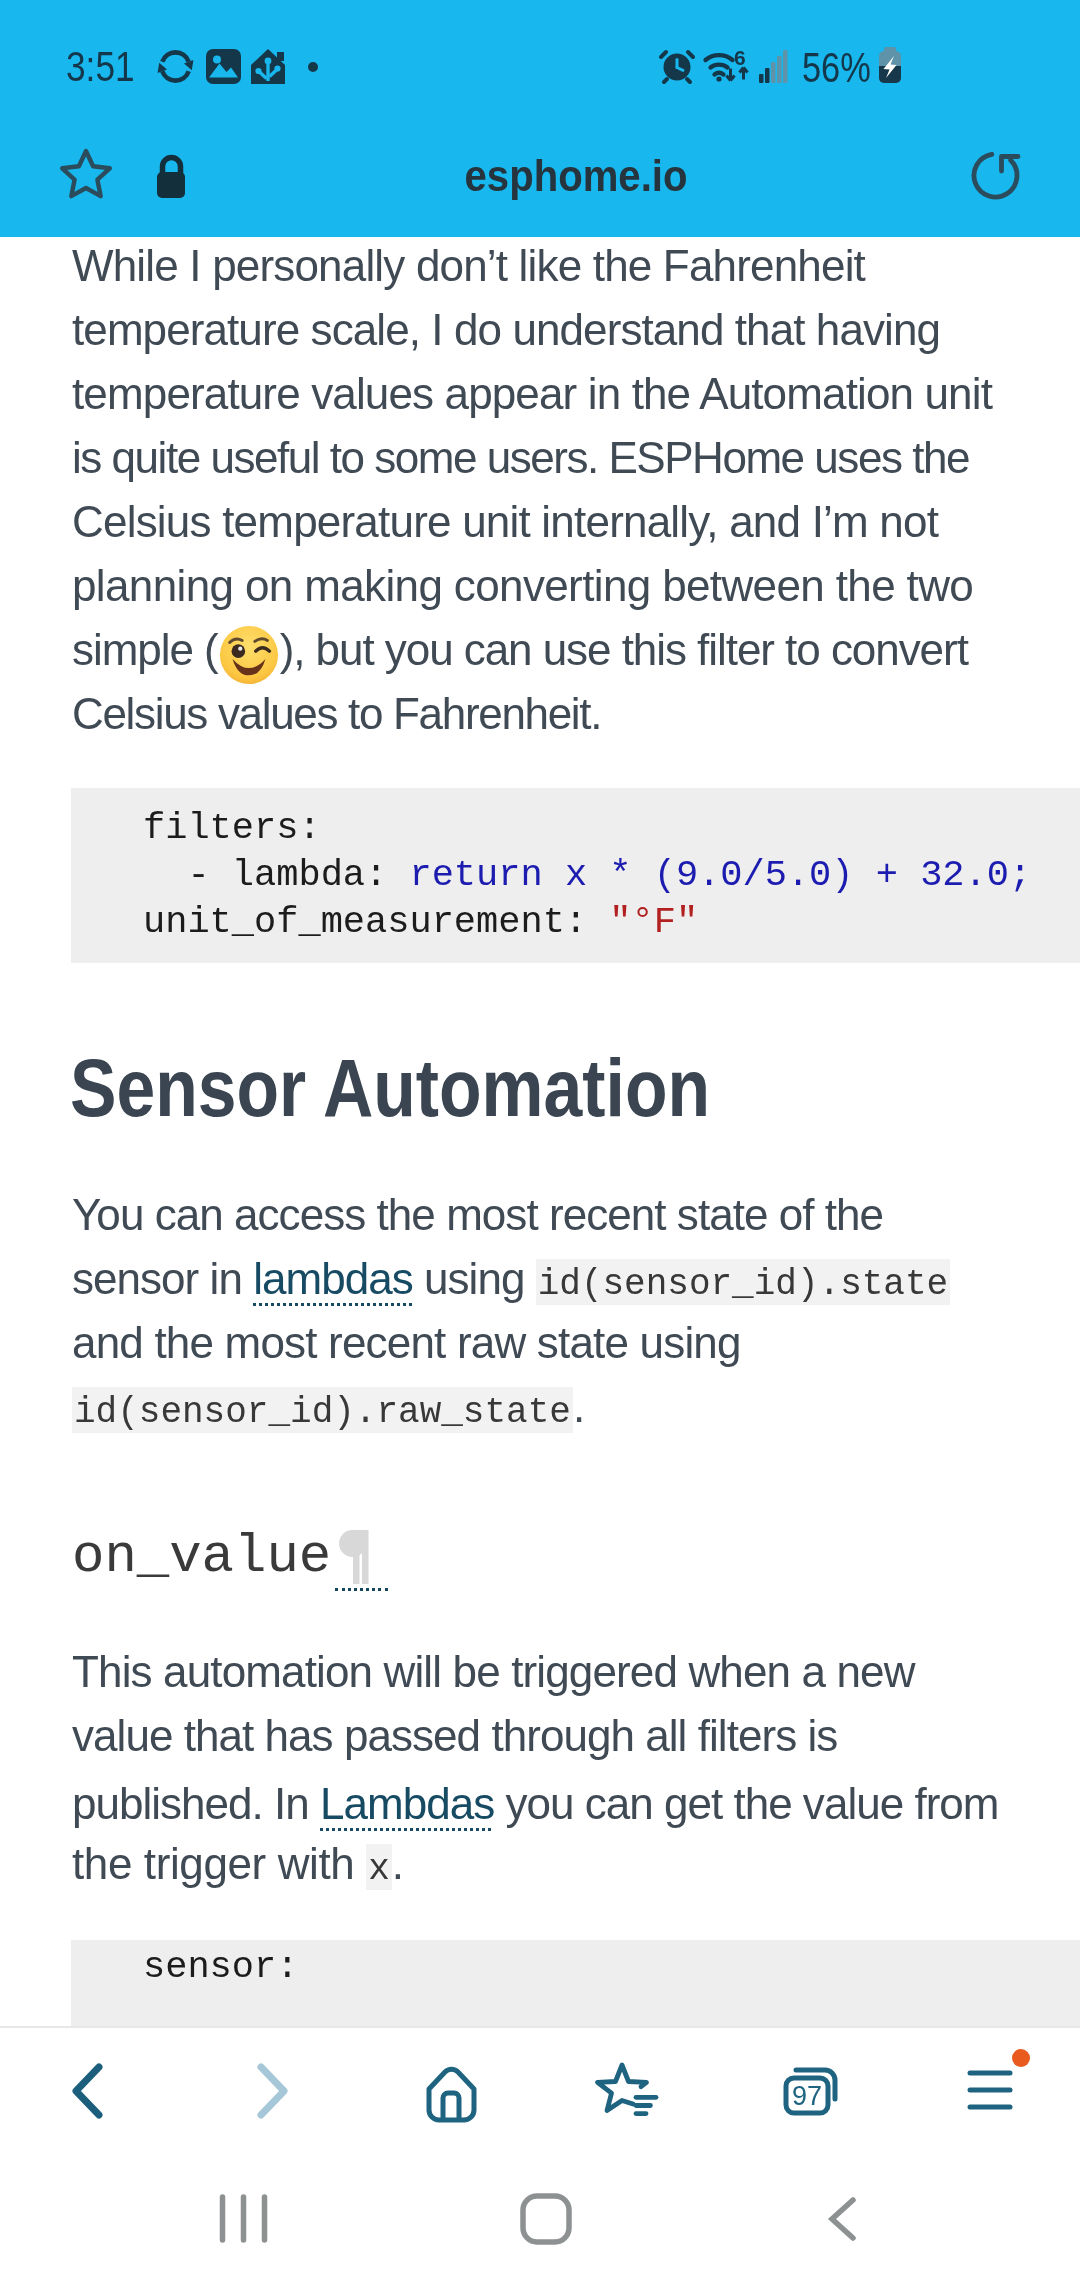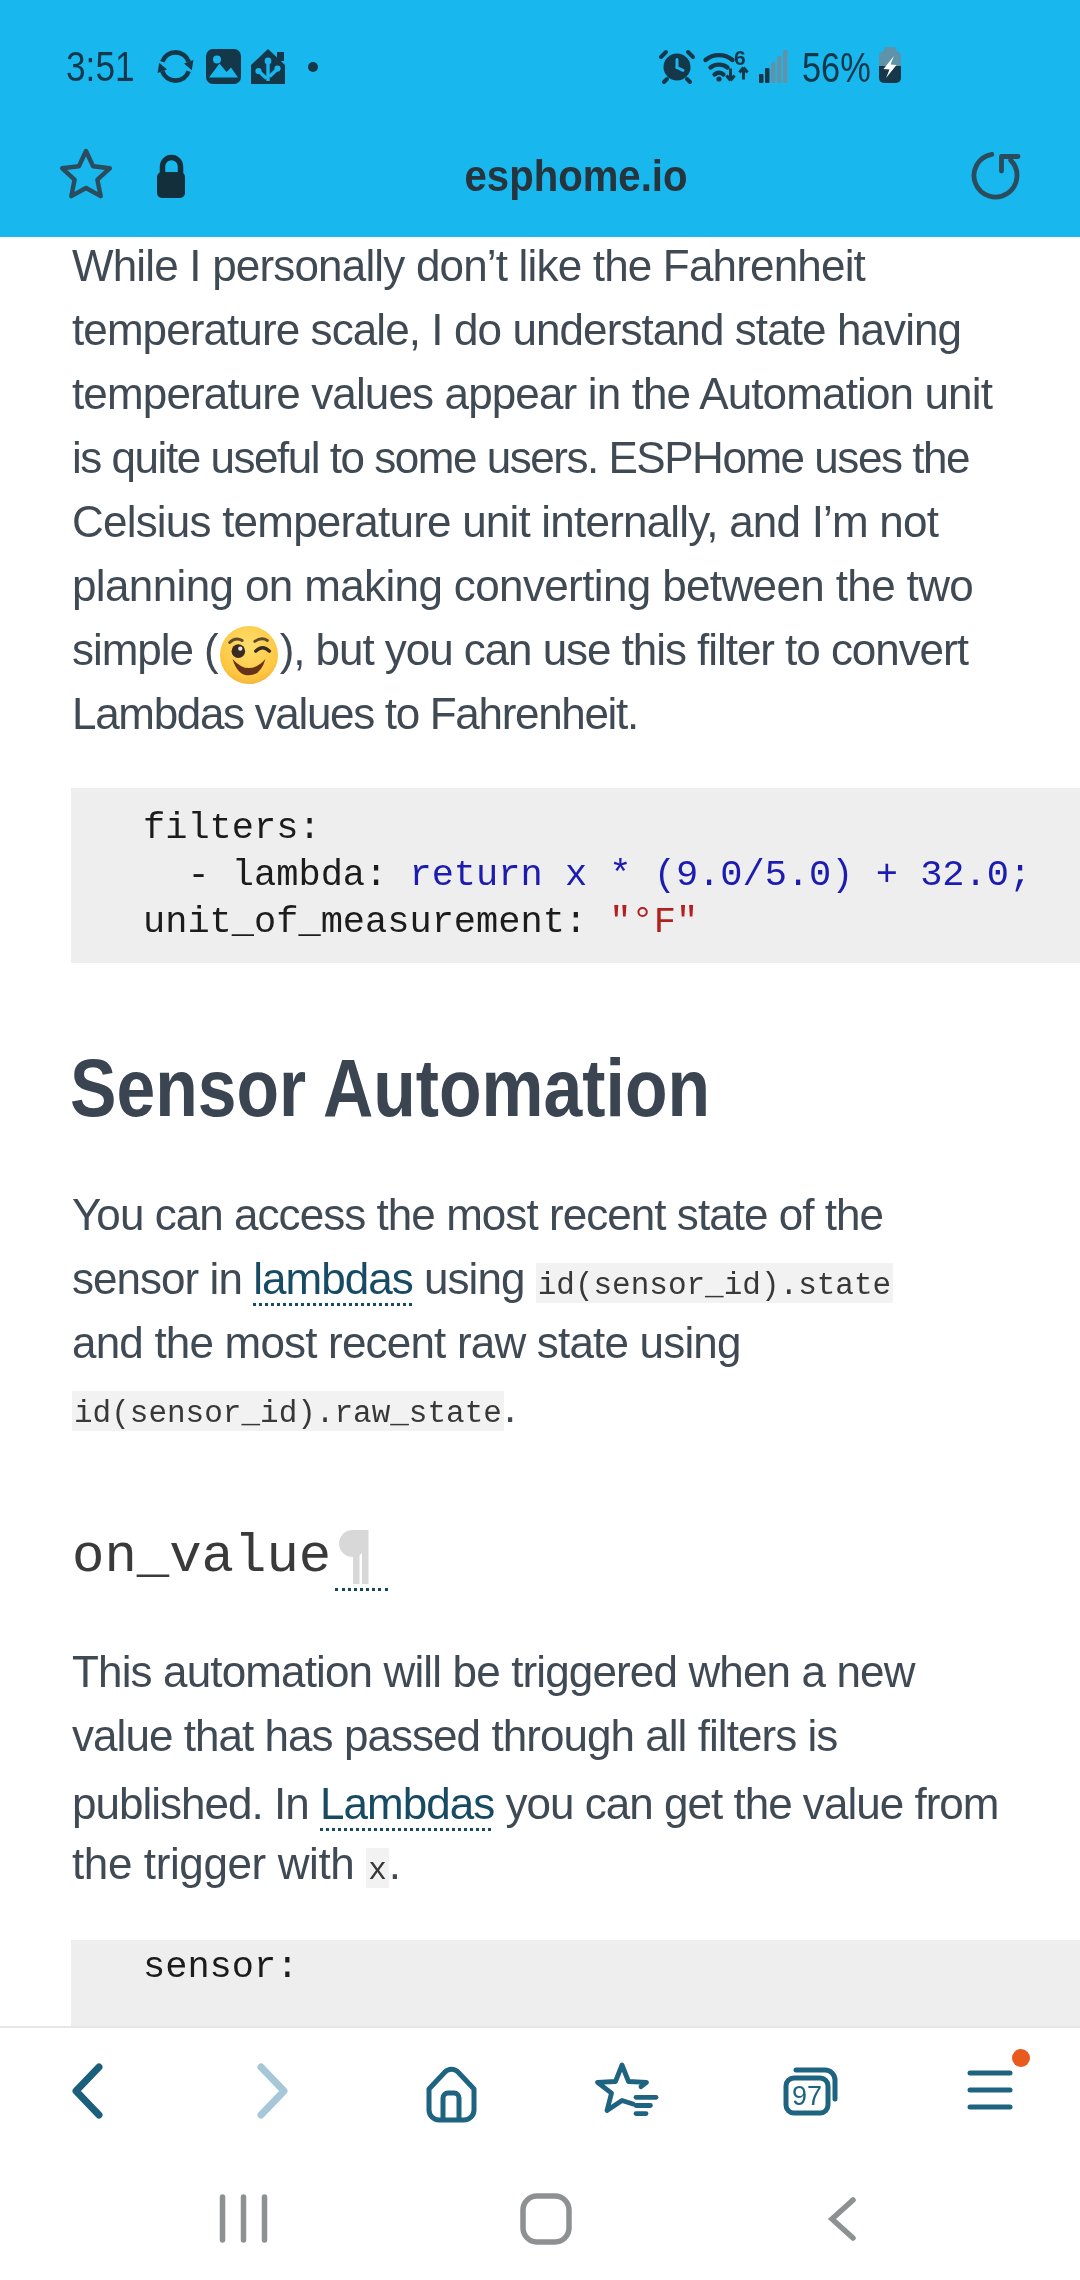--- a/index.html
+++ b/index.html
@@ -3,21 +3,21 @@
 <meta charset="utf-8">
 <style>
   html,body{margin:0;padding:0;}
   body{width:1080px;height:2280px;position:relative;background:#ffffff;
        font-family:"Liberation Sans",sans-serif;overflow:hidden;}
   .abs{position:absolute;}
   #chrome{position:absolute;left:0;top:0;width:1080px;height:237px;background:#18b7ee;}
   .t{position:absolute;left:72px;white-space:nowrap;font-size:44px;line-height:64px;height:64px;color:#404a54;}
   .mono{font-family:"Liberation Mono",monospace;text-align:right;}
   .lk{color:#174a63;text-decoration:underline dotted 3px;text-underline-offset:9px;margin-top:44px;}
-  .ic{font-family:"Liberation Mono",monospace;font-size:31px;background:#f2f2f2;color:#383838;padding:5px 2px 0px 2px;letter-spacing:0;}
+  .ic{font-family:"Liberation Mono",monospace;font-size:36px;background:#f2f2f2;color:#383838;padding:5px 2px 0px 2px;letter-spacing:0;}
   .cb{position:absolute;left:71px;width:1046px;background:#eeeeee;overflow:hidden;}
   .cl{position:absolute;left:72px;white-space:pre;font-family:"Liberation Mono",monospace;font-size:37px;line-height:47px;height:47px;color:#1c1c1c;}
   .kb{color:#1c1cb0;}
   .sr{color:#b22020;}
   svg{position:absolute;left:0;top:0;overflow:visible;}
 </style>
 </head>
 <body>
 
 <div id="chrome"></div>
@@ -97,42 +97,42 @@
   <rect x="157" y="172" width="28" height="26" rx="5" fill="#142f3c"></rect>
 
   <text text-anchor="middle" font-family="Liberation Sans" font-size="44" font-weight="bold" fill="#26343e" transform="translate(576,191) scale(0.912,1)">esphome.io</text>
 
   <path d="M991.8 154.3 A21.5 21.5 0 1 0 1010.7 160.3" stroke="#2a4c5c" stroke-width="4.8" fill="none" stroke-linecap="round"></path>
   <path d="M1001.5 171 V156.5 H1018" stroke="#2a4c5c" stroke-width="4.8" fill="none" stroke-linecap="round" stroke-linejoin="round"></path>
 </svg>
 
 <div id="content">
   <div class="t" style="top:234px;letter-spacing:-0.82px">While I personally don’t like the Fahrenheit</div>
-  <div class="t" style="top:298px;letter-spacing:-0.91px">temperature scale, I do understand state having</div>
+  <div class="t" style="top:298px;letter-spacing:-0.91px">temperature scale, I do understand that having</div>
   <div class="t" style="top:362px;letter-spacing:-0.86px">temperature values appear in the Automation unit</div>
   <div class="t" style="top:426px;letter-spacing:-1.47px">is quite useful to some users. ESPHome uses the</div>
   <div class="t" style="top:490px;letter-spacing:-0.79px">Celsius temperature unit internally, and I’m not</div>
   <div class="t" style="top:554px;letter-spacing:-0.63px">planning on making converting between the two</div>
   <div class="t" style="top:618px;letter-spacing:-1.05px">simple (<svg width="62" height="62" viewBox="0 0 64 64" style="position:static;vertical-align:-21px;overflow:hidden">
       <defs>
           <radialGradient id="eg" cx="0.5" cy="0.35" r="0.75">
         <stop offset="0" stop-color="#ffdf6d"></stop>
             <stop offset="0.7" stop-color="#fcc742"></stop>
             <stop offset="1" stop-color="#f0a830"></stop>
       </radialGradient>
         </defs>
       <circle cx="32" cy="32" r="30" fill="url(#eg)"></circle>
       <circle cx="21" cy="28" r="7" fill="#3b2a20"></circle>
       <circle cx="23" cy="25.5" r="2.2" fill="#fff" opacity="0.9"></circle>
       <path d="M12 19 q6 -6 13 -2" stroke="#5f4a2e" stroke-width="3" fill="none" stroke-linecap="round"></path>
       <path d="M39 28 q7 -7 14 0" stroke="#3b2a20" stroke-width="3.6" fill="none" stroke-linecap="round"></path>
       <path d="M38 18 q7 -5 13 -1" stroke="#5f4a2e" stroke-width="3" fill="none" stroke-linecap="round"></path>
       <path d="M15 36 q17 19 34 0 q-5 17 -17 17 q-12 0 -17 -17 Z" fill="#66321a"></path>
     </svg>), but you can use this filter to convert</div>
-  <div class="t" style="top:682px;letter-spacing:-1.32px">Lambdas values to Fahrenheit.</div>
+  <div class="t" style="top:682px;letter-spacing:-1.32px">Celsius values to Fahrenheit.</div>
 
   <div class="cb" style="top:788px;height:175px">
     <div class="cl" style="top:17px">filters:</div>
     <div class="cl" style="top:64px">  - lambda: <span class="kb">return x * (9.0/5.0) + 32.0;</span></div>
     <div class="cl" style="top:111px">unit_of_measurement: <span class="sr">"°F"</span></div>
   </div>
 
   <div class="t" style="top:1039px;left:70px;font-size:82px;font-weight:bold;line-height:98px;height:98px;color:#3a4551;transform:scaleX(0.8497);transform-origin:0 0">Sensor Automation</div>
 
   <div class="t" style="top:1183px;letter-spacing:-0.95px">You can access the most recent state of the</div>

